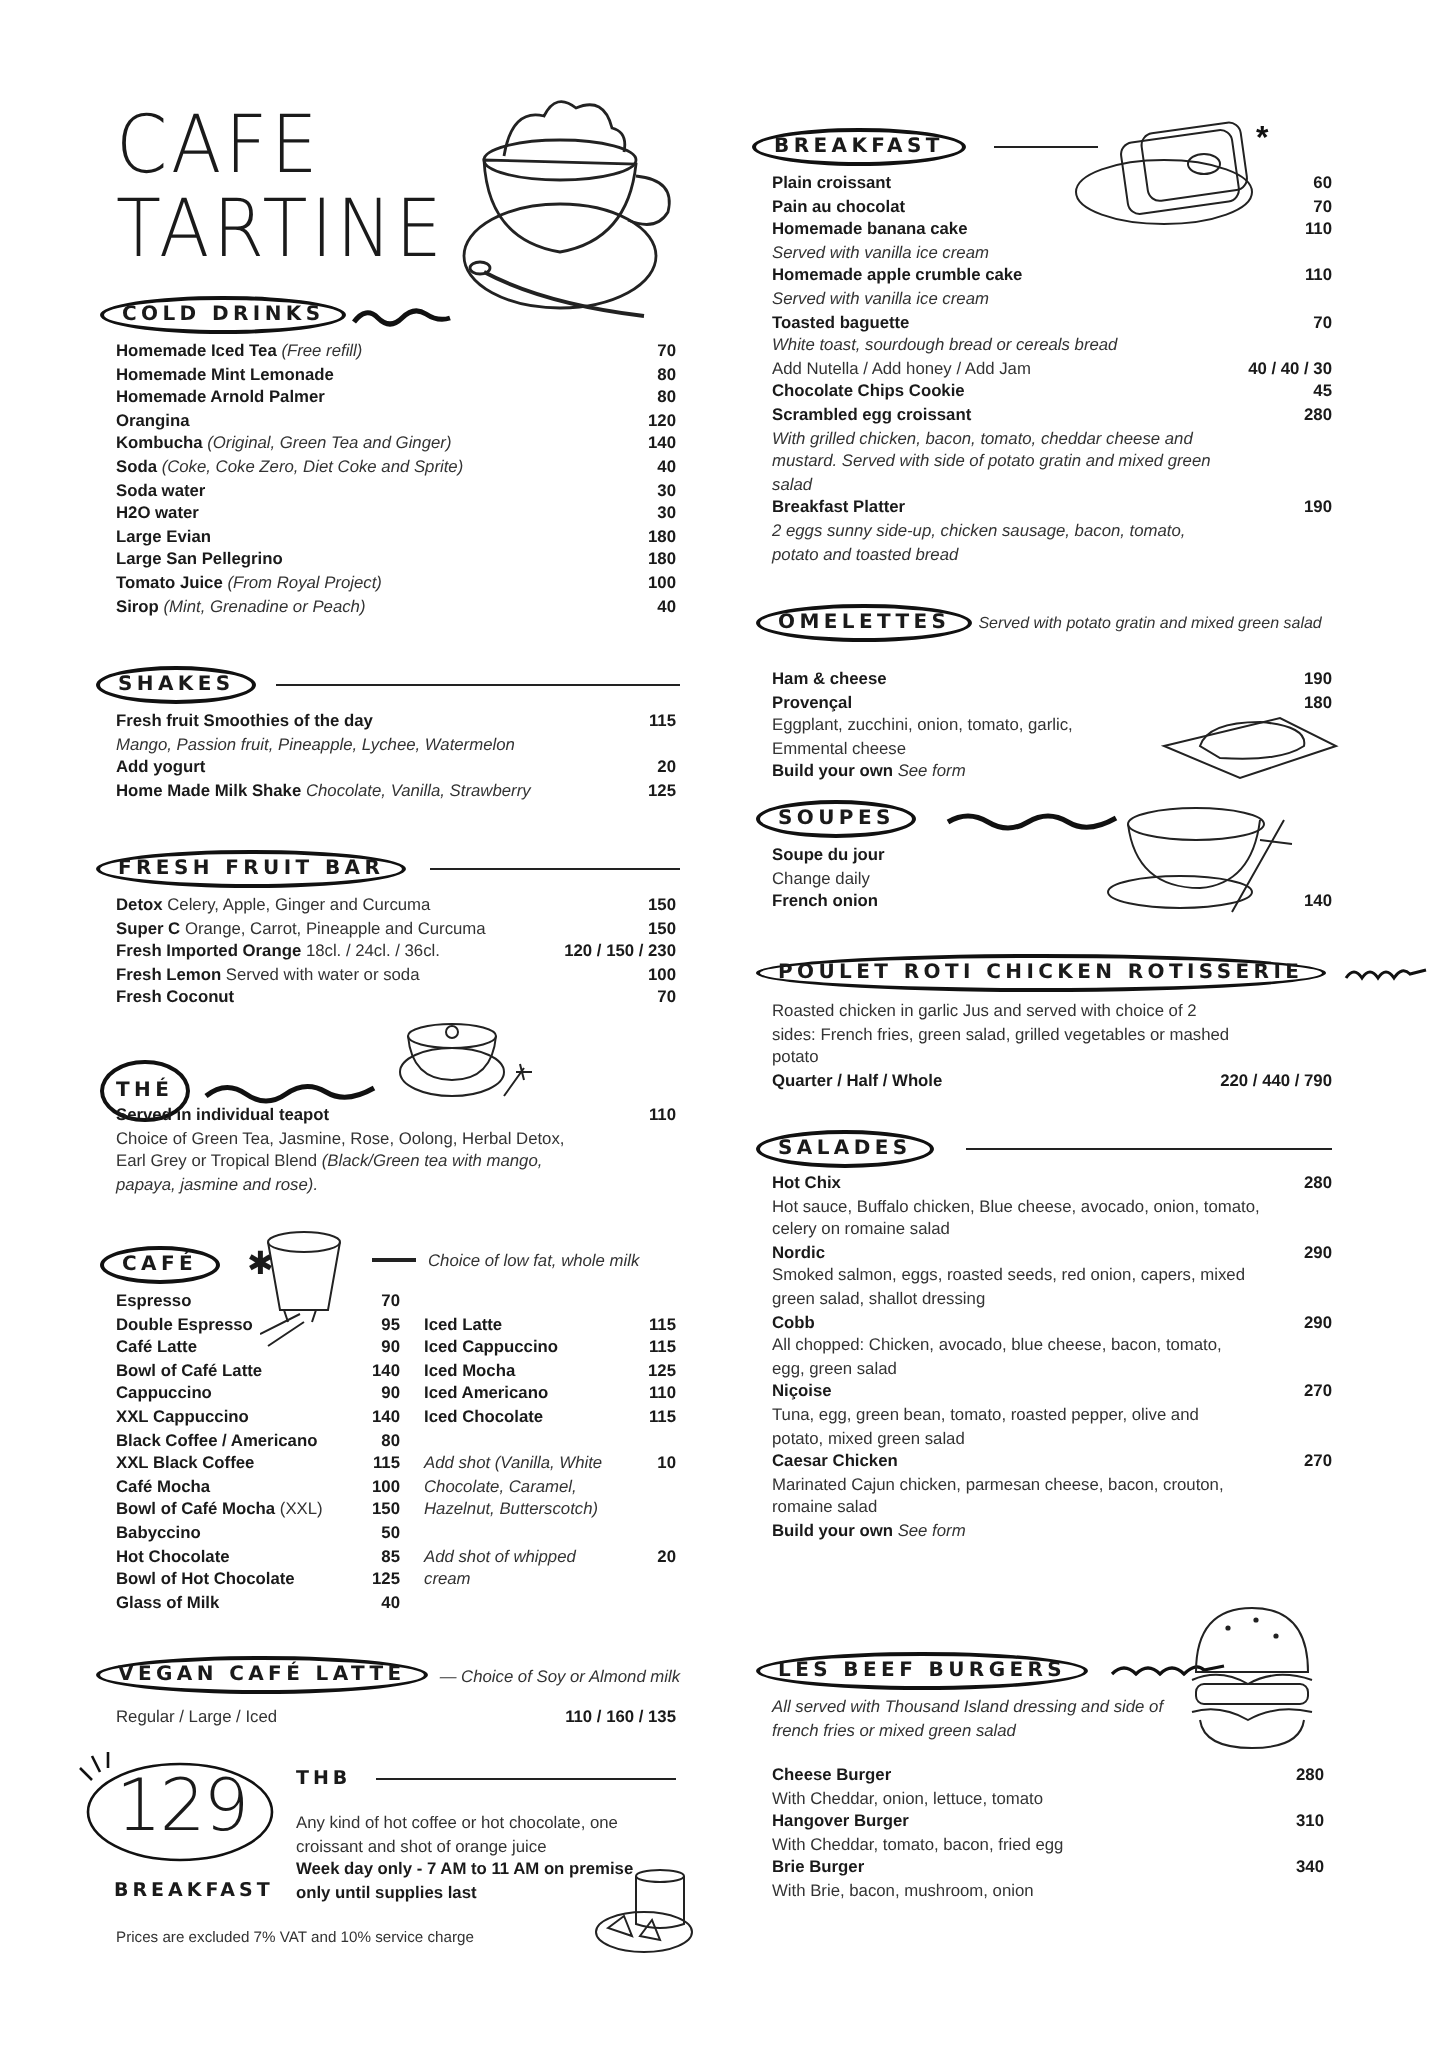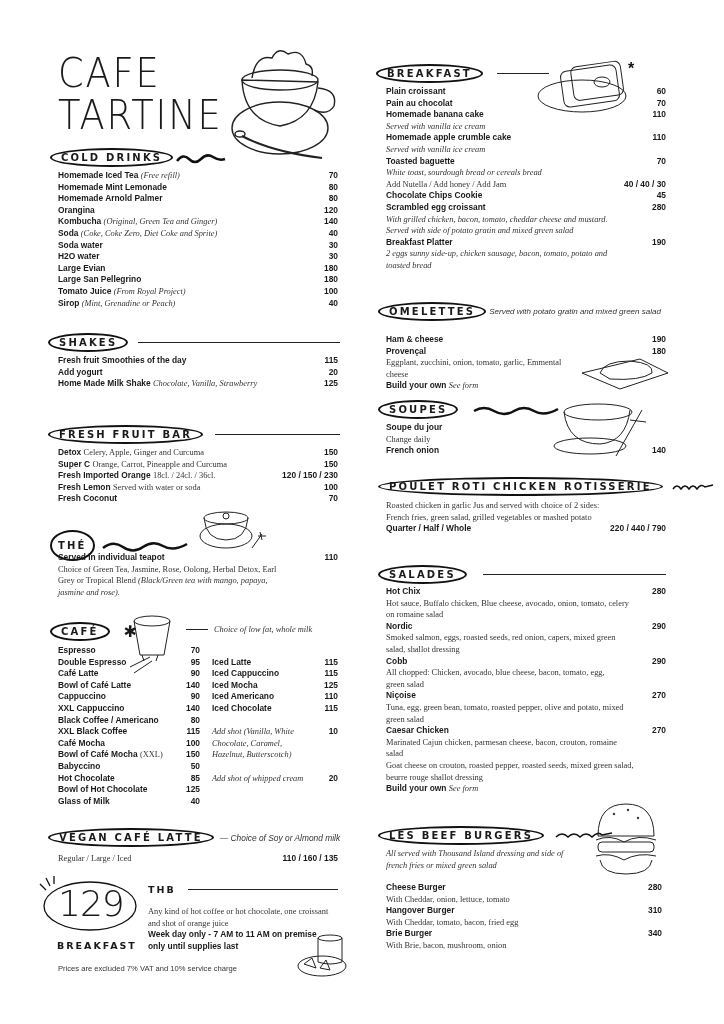--- a/index.html
+++ b/index.html
@@ -8,21 +8,21 @@
   .abs{position:absolute;}
   .title{font-family:"DejaVu Sans",sans-serif;font-weight:300;font-size:40px;line-height:42px;letter-spacing:2px;transform:scaleX(0.92);transform-origin:left top;}
   .sec-head{position:absolute;display:flex;align-items:center;}
   .pill{border:2px solid #111;border-radius:50%/50%;padding:1px 9px;font-family:"DejaVu Sans",sans-serif;font-weight:700;font-size:10px;letter-spacing:2.2px;white-space:nowrap;line-height:13px;}
   .rule{height:1.5px;background:#222;}
   .sub-note{font-style:italic;font-size:9px;color:#333;white-space:nowrap;margin-left:6px;}
   .menu{position:absolute;font-size:8.4px;line-height:11.6px;}
   .row{display:flex;justify-content:space-between;}
   .b{font-weight:700;}
   .i{font-style:italic;}
-  .desc{color:#333;font-family:Liberation Serif, serif;}
+  .desc{color:#333;}
   .price{font-weight:700;white-space:nowrap;}
   .squig{display:inline-block;}
   svg{display:block;}
 </style>
 </head>
 <body>
 
 <div class="abs title" style="left:58px;top:52px;">
   <div>CAFE</div>
   <div>TARTINE</div>
@@ -99,20 +99,21 @@
 
 <div class="sec-head" style="left:48px;top:333px;width:292px;">
   <span class="pill">SHAKES</span>
   <div class="rule" style="flex:1;margin-left:10px;"></div>
 </div>
 <div class="menu" style="left:58px;top:355px;width:280px;">
   <div class="row">
       <span class="b">Fresh fruit Smoothies of the day</span>
       <span class="price">115</span>
     </div>
+  <div class="i desc">Mango, Passion fruit, Pineapple, Lychee, Watermelon</div>
   <div class="row">
       <span class="b">Add yogurt</span>
       <span class="price">20</span>
     </div>
   <div class="row">
       <span><span class="b">Home Made Milk Shake</span> <span class="i desc">Chocolate, Vanilla, Strawberry</span></span>
       <span class="price">125</span>
     </div>
 </div>
 
@@ -448,21 +449,20 @@
   <div class="row">
       <span class="b">Niçoise</span>
       <span class="price">270</span>
     </div>
   <div class="desc" style="width:240px;">Tuna, egg, green bean, tomato, roasted pepper, olive and potato, mixed green salad</div>
   <div class="row">
       <span class="b">Caesar Chicken</span>
       <span class="price">270</span>
     </div>
   <div class="desc" style="width:235px;">Marinated Cajun chicken, parmesan cheese, bacon, crouton, romaine salad</div>
-  <div class="desc" style="width:250px;">Goat cheese on crouton, roasted pepper, roasted seeds, mixed green salad, beurre rouge shallot dressing</div>
   <div><span class="b">Build your own</span> <span class="i desc">See form</span></div>
 </div>
 
 <div class="sec-head" style="left:378px;top:826px;">
   <span class="pill">LES BEEF BURGERS</span>
   <svg width="60" height="14" viewBox="0 0 60 14" style="margin-left:10px;">
       <path d="M2 8 Q8 2 14 8 Q20 2 26 8 Q32 2 38 8 Q44 2 48 6 L58 4" stroke="#111" stroke-width="1.6" fill="none"></path>
     </svg>
 </div>
 <div class="abs" style="left:594px;top:802px;">

